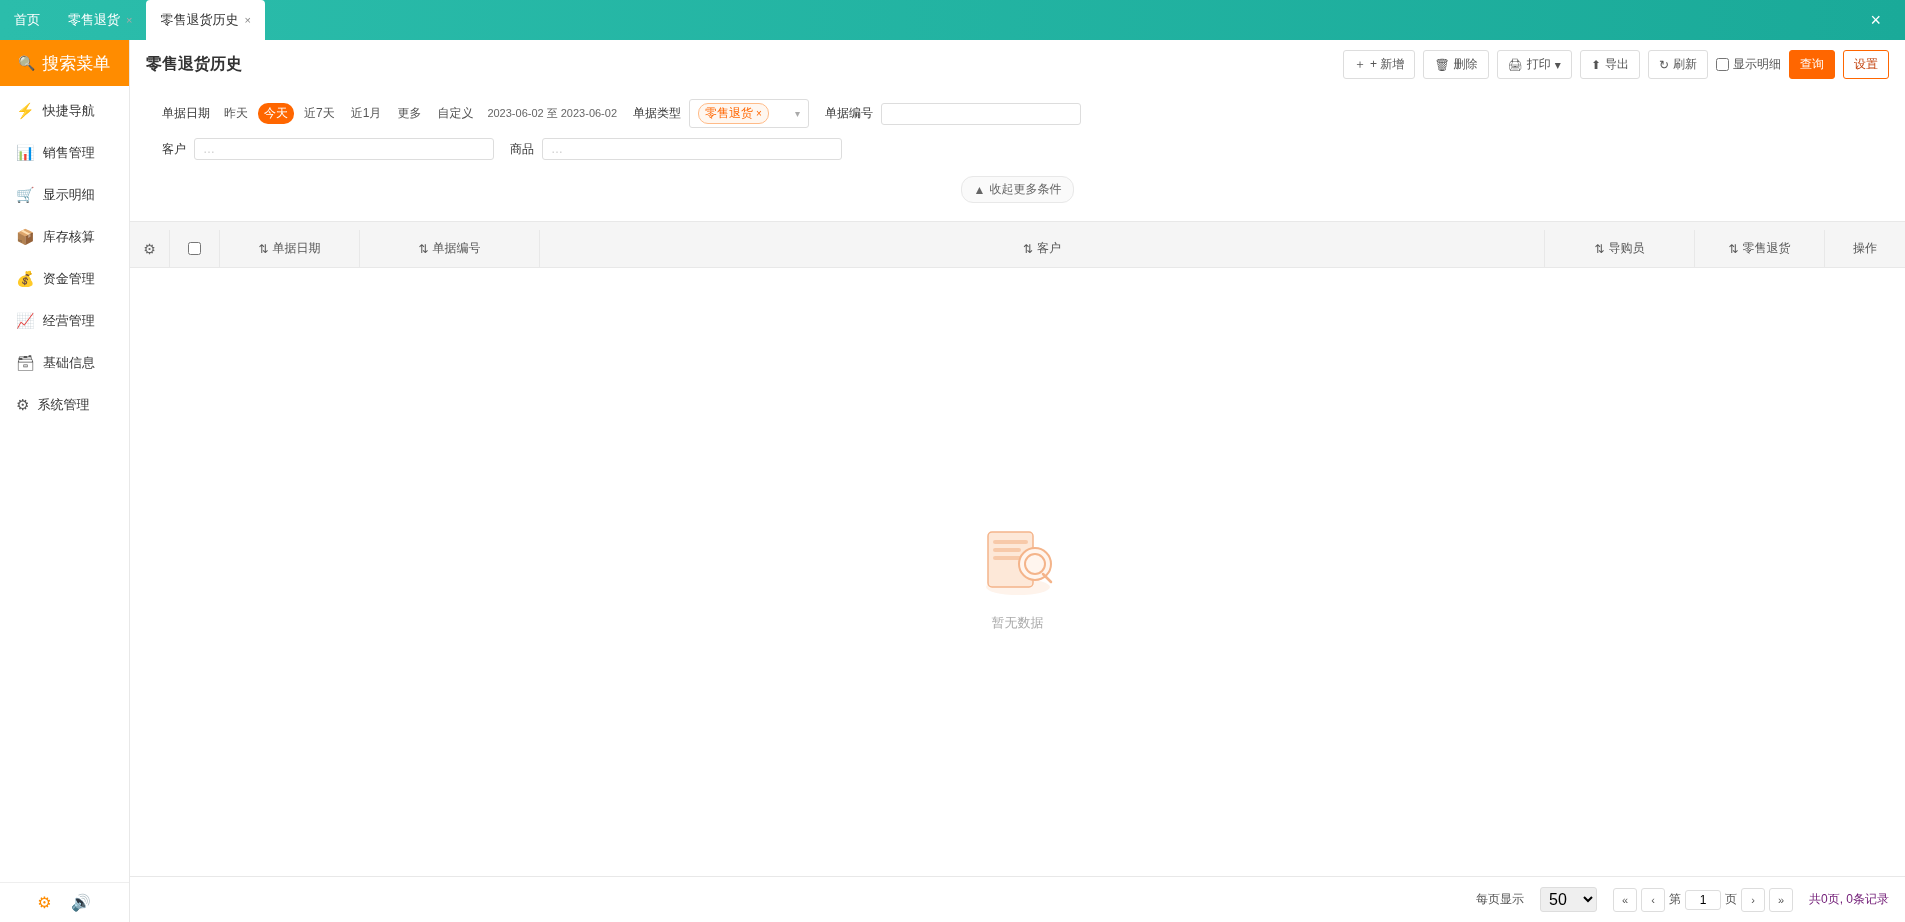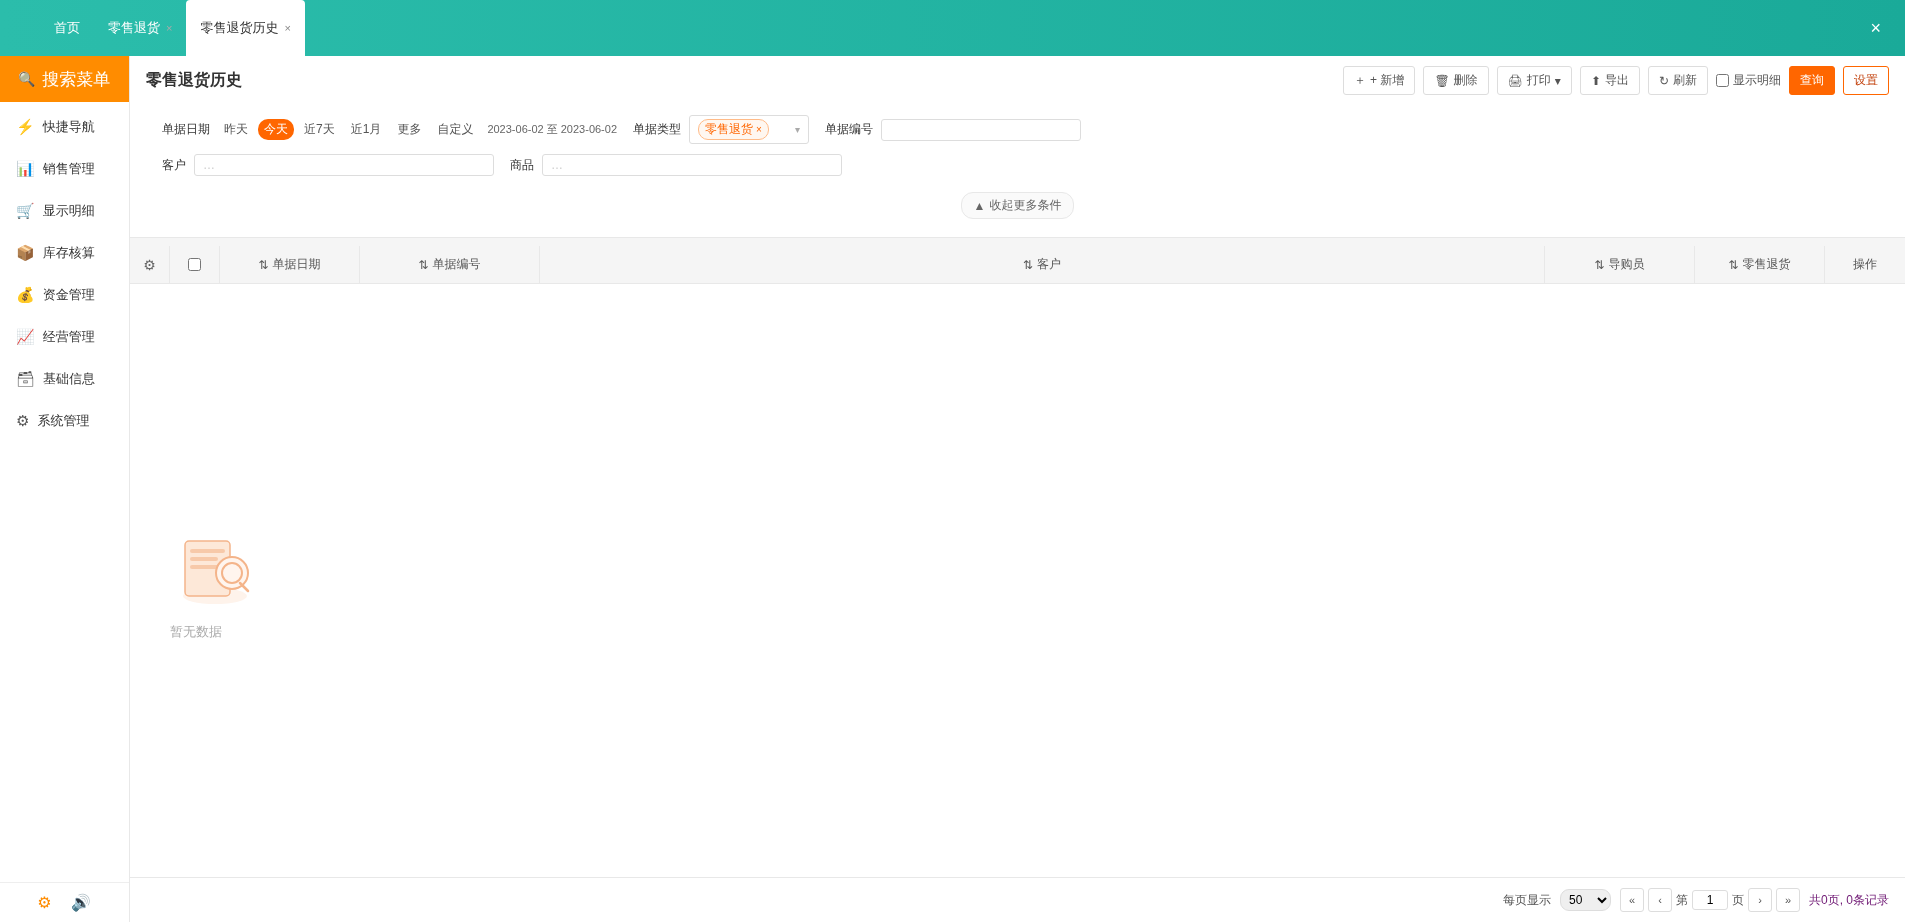--- a/index.html
+++ b/index.html
@@ -1,25 +1,24 @@
 <!DOCTYPE html>
 <html><head>
   <meta charset="utf-8">
   <style>
     * { box-sizing: border-box; margin: 0; padding: 0; font-family: 'Microsoft YaHei', Arial, sans-serif; }
     body { width: 1905px; height: 922px; overflow: hidden; display: flex; flex-direction: column; background: #f5f5f5; }
 
     
     .top-bar {
-      height: 56px;
+      height: 40px;
       background: linear-gradient(90deg, #2bbdab 0%, #1aaa99 100%);
       display: flex;
       align-items: center;
       flex-shrink: 0;
-      padding-left: 40px;
     }
     .top-bar-left {
       display: flex;
       align-items: center;
       flex: 1;
       height: 100%;
     }
     .tab-item {
       height: 100%;
       display: flex;
@@ -297,51 +296,52 @@
     .th-cell.guide-col { width: 150px; }
     .th-cell.amount-col { width: 130px; }
     .th-cell.action-col { width: 80px; border-right: none; justify-content: center; }
     .settings-icon { font-size: 14px; color: #666; cursor: pointer; }
 
     
     .empty-state {
       flex: 1;
       display: flex;
       flex-direction: column;
+      align-items: center;
       justify-content: center;
       padding: 40px;
     }
     .empty-icon {
       width: 90px;
       height: 90px;
       margin-bottom: 12px;
     }
     .empty-text {
       font-size: 13px;
       color: #aaa;
     }
 
     
     .pagination {
       display: flex;
       align-items: center;
       justify-content: flex-end;
       padding: 10px 16px;
-      gap: 9px;
+      gap: 16px;
       border-top: 1px solid #e8e8e8;
       background: #fff;
       flex-shrink: 0;
       font-size: 12px;
       color: #555;
     }
     .pagination-select {
       border: 1px solid #ddd;
-      border-radius: 9px;
+      border-radius: 3px;
       padding: 2px 4px;
-      font-size: 12px;
+      font-size: 16px;
     }
     .page-nav {
       display: flex;
       align-items: center;
       gap: 4px;
     }
     .page-nav-btn {
       width: 24px;
       height: 24px;
       border: 1px solid #ddd;

